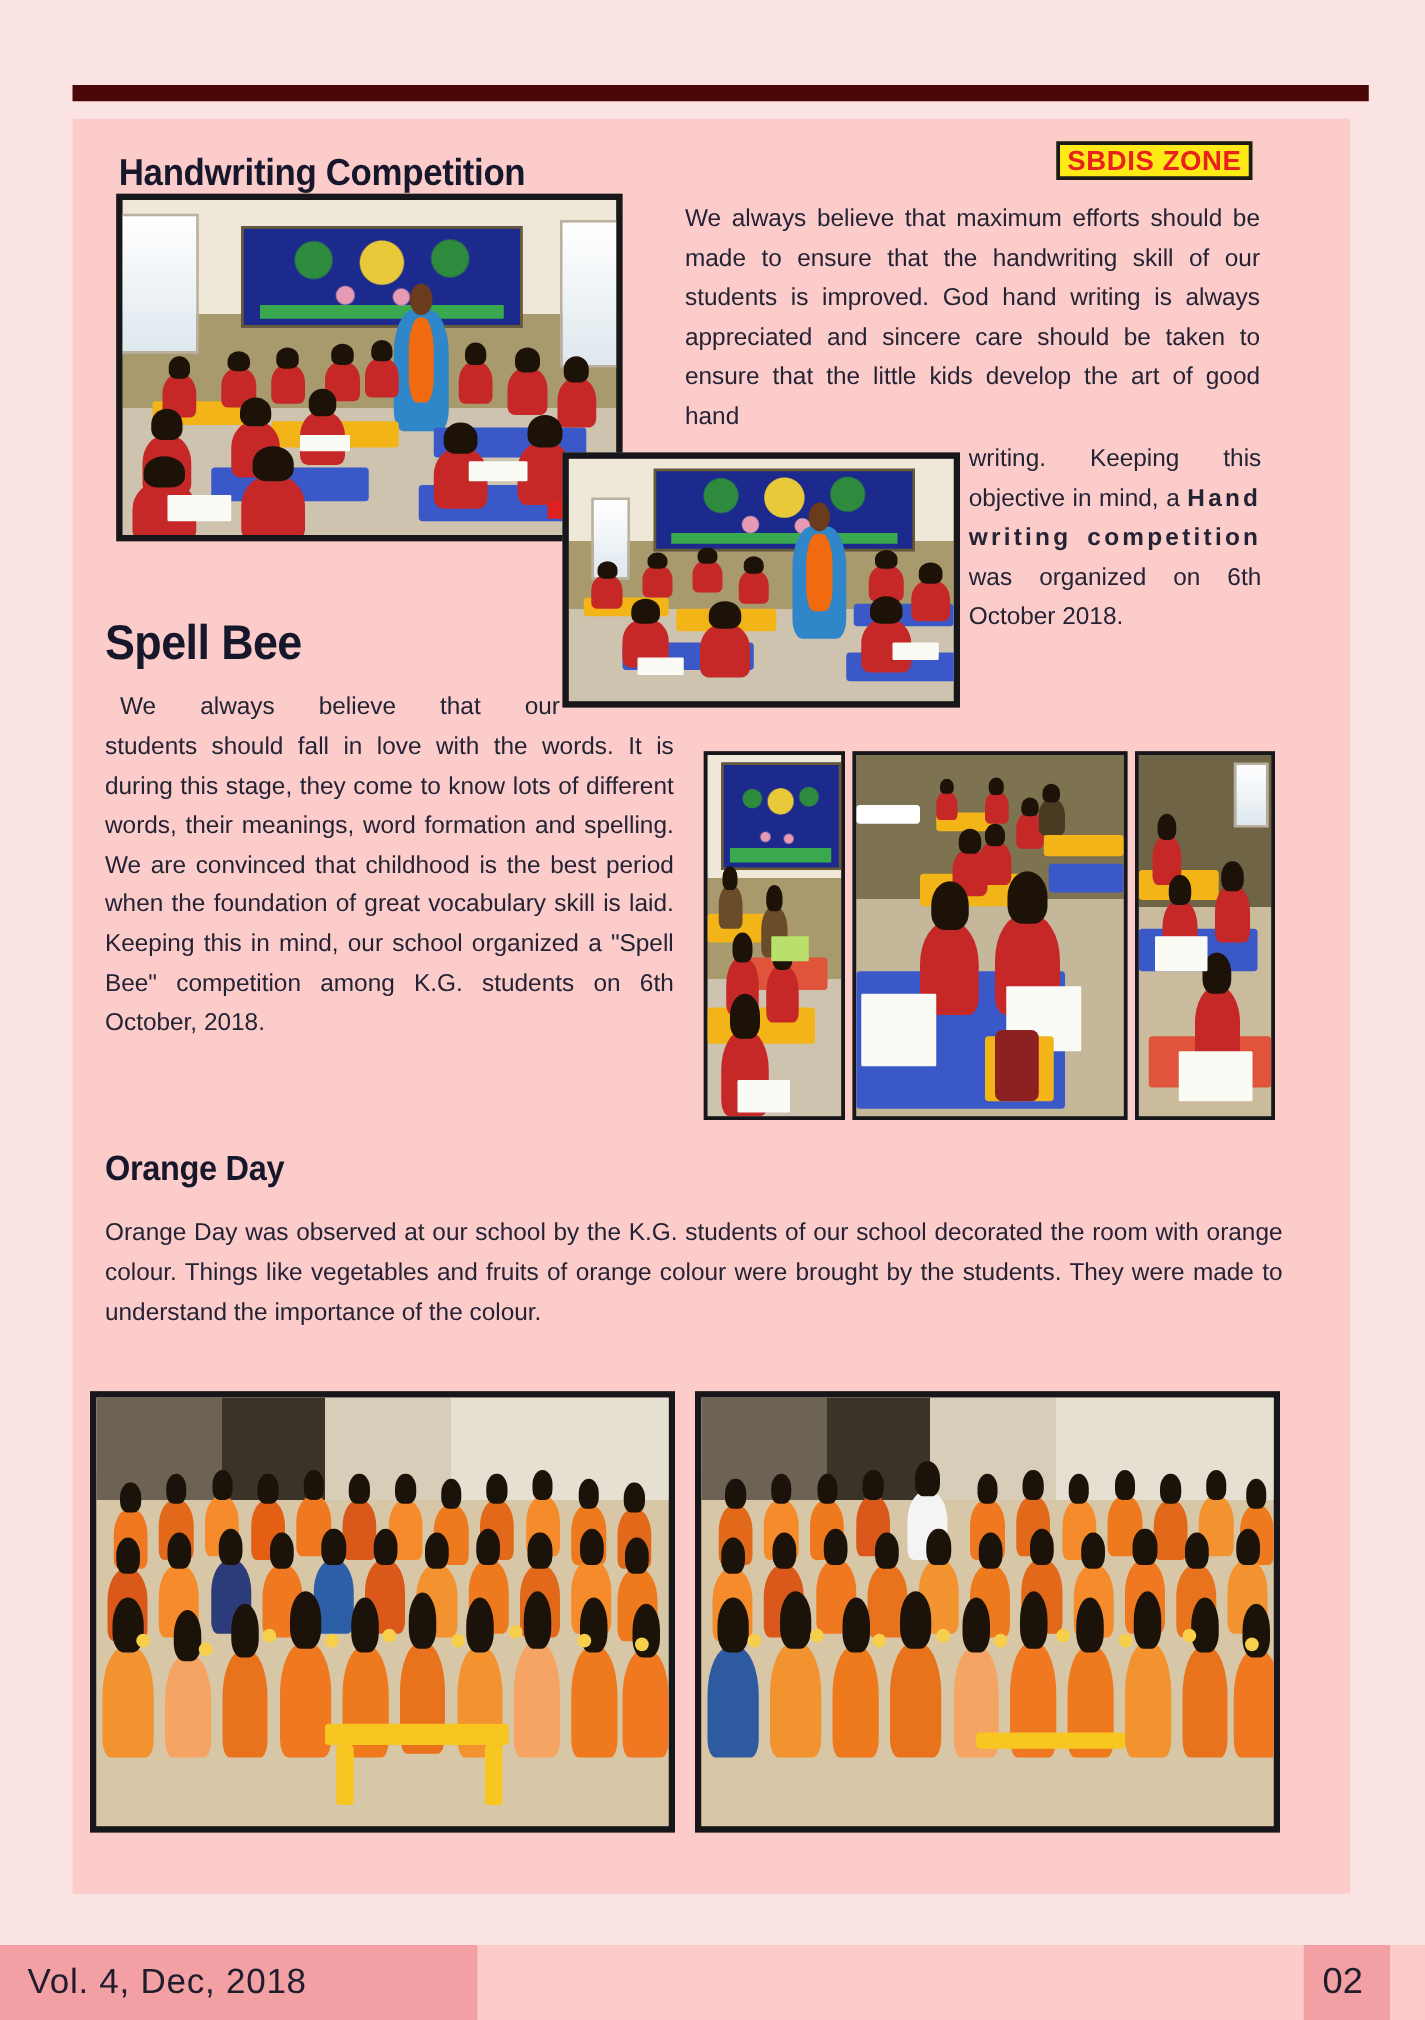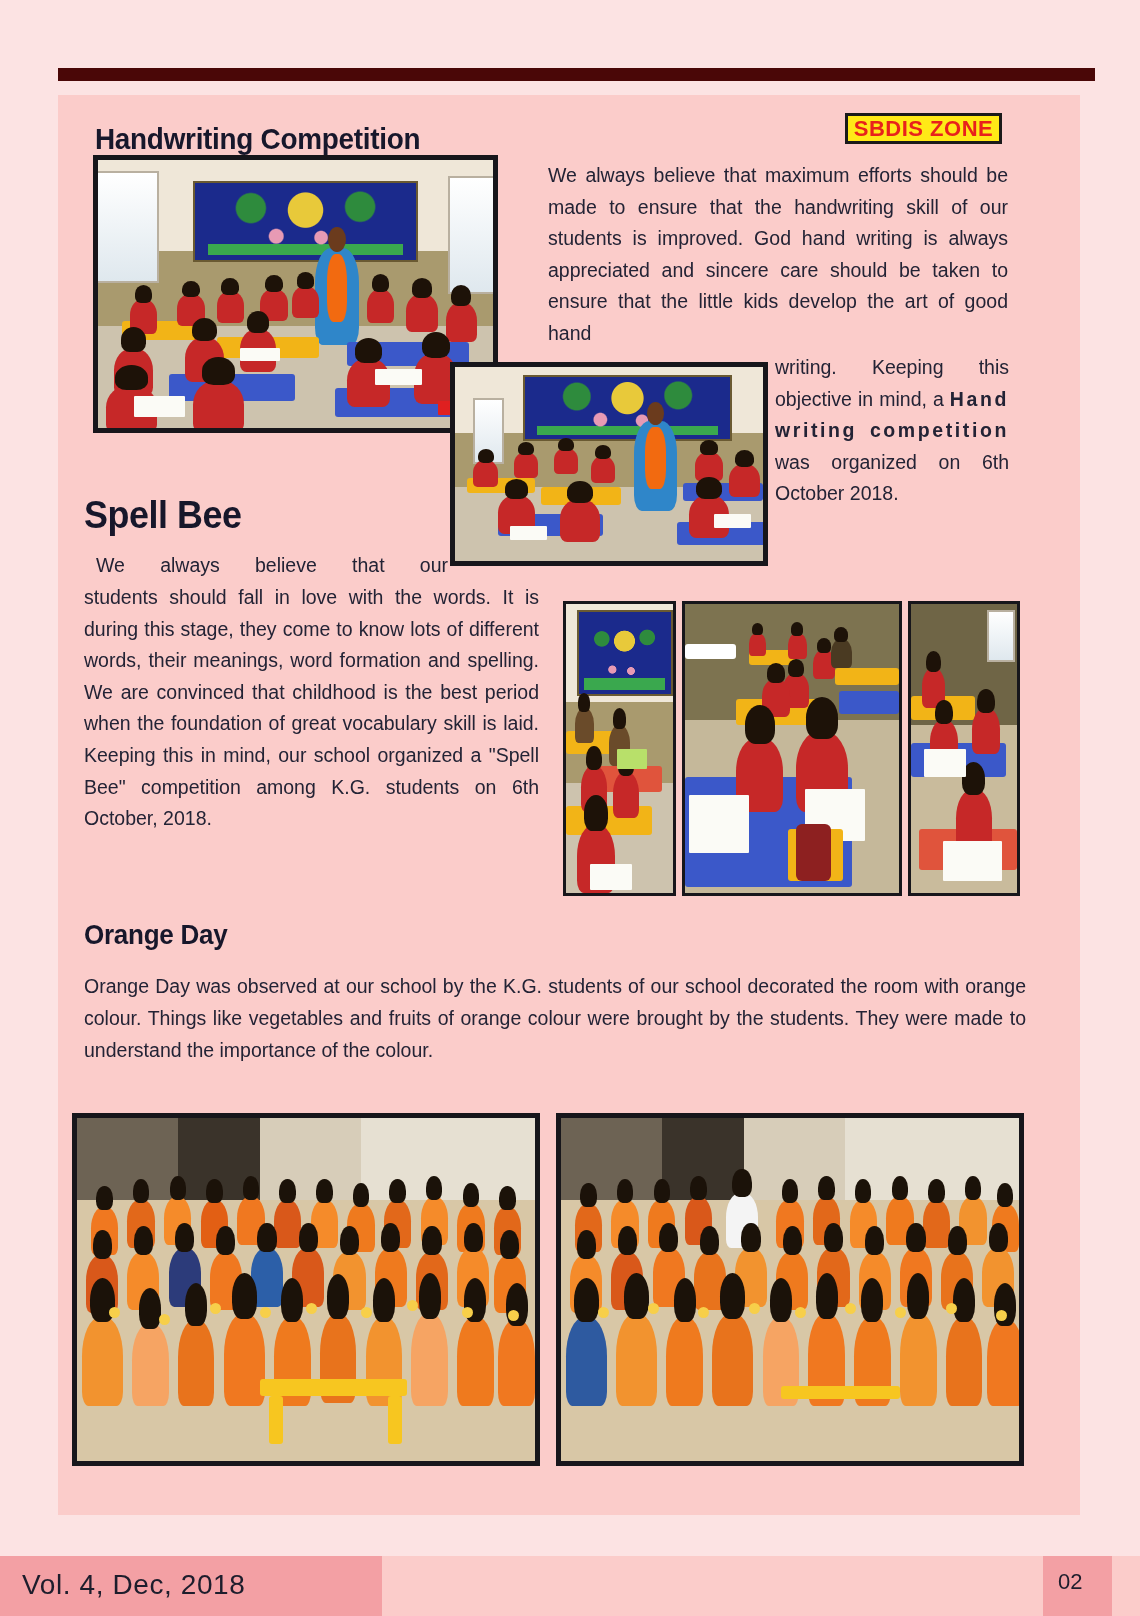--- a/index.html
+++ b/index.html
@@ -143,21 +143,21 @@
          border-radius:50%; z-index:5; }
   .table-orange { position:absolute; background:#f7c620; border-radius:3px; }
 
   
   .footer { position: absolute; left: 0; top: 1556px; width: 1140px; height: 60px; }
   .f-light { position: absolute; left: 0; top: 0; width: 1140px; height: 60px; background: #fbccca; }
   .f-dark-l{ position: absolute; left: 0; top: 0; width: 382px; height: 60px; background: #f3a0a4; }
   .f-dark-r{ position: absolute; left: 1043px; top: 0; width: 69px; height: 60px; background: #f3a0a4; }
   .f-vol   { position: absolute; left: 22px; top: 13px; font-size: 28px; color: #1d1d2c;
              letter-spacing: .6px; }
-  .f-page  { position: absolute; left: 1058px; top: 13px; font-size: 22px; color: #1d1d2c; }
+  .f-page  { position: absolute; left: 1058px; top: 13px; font-size: 29px; color: #1d1d2c; }
 </style>
 </head>
 <body>
 
 <div class="page">
 
   <div class="rule-bar"></div>
 
   <div class="panel"></div>
 

